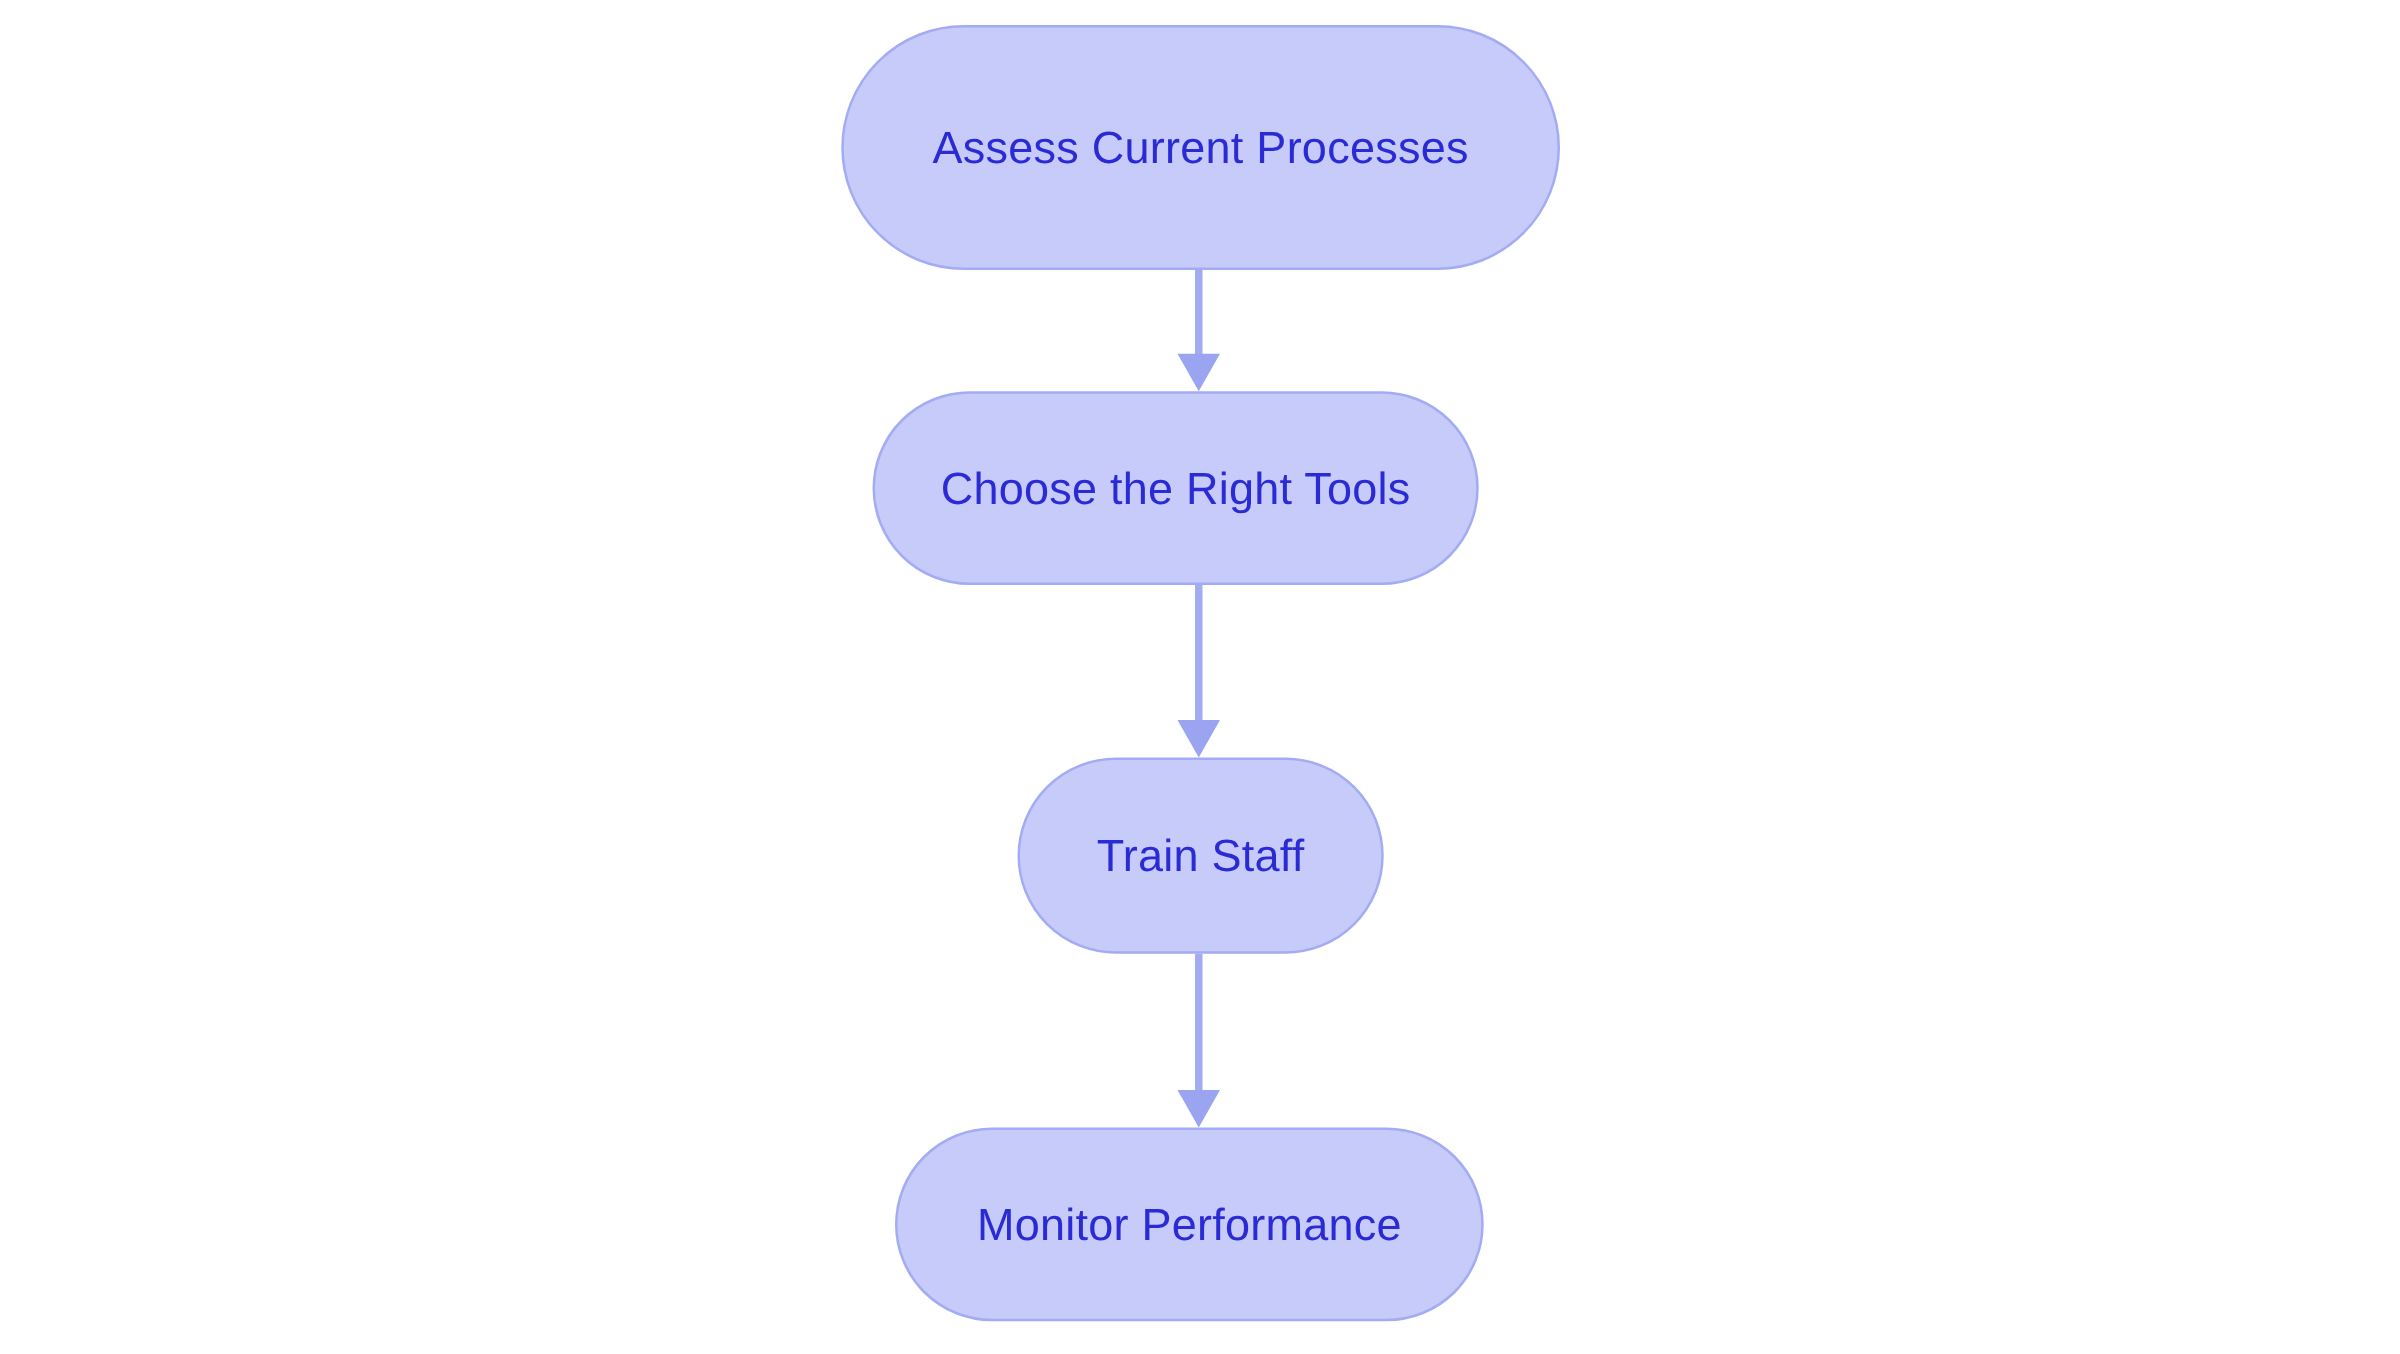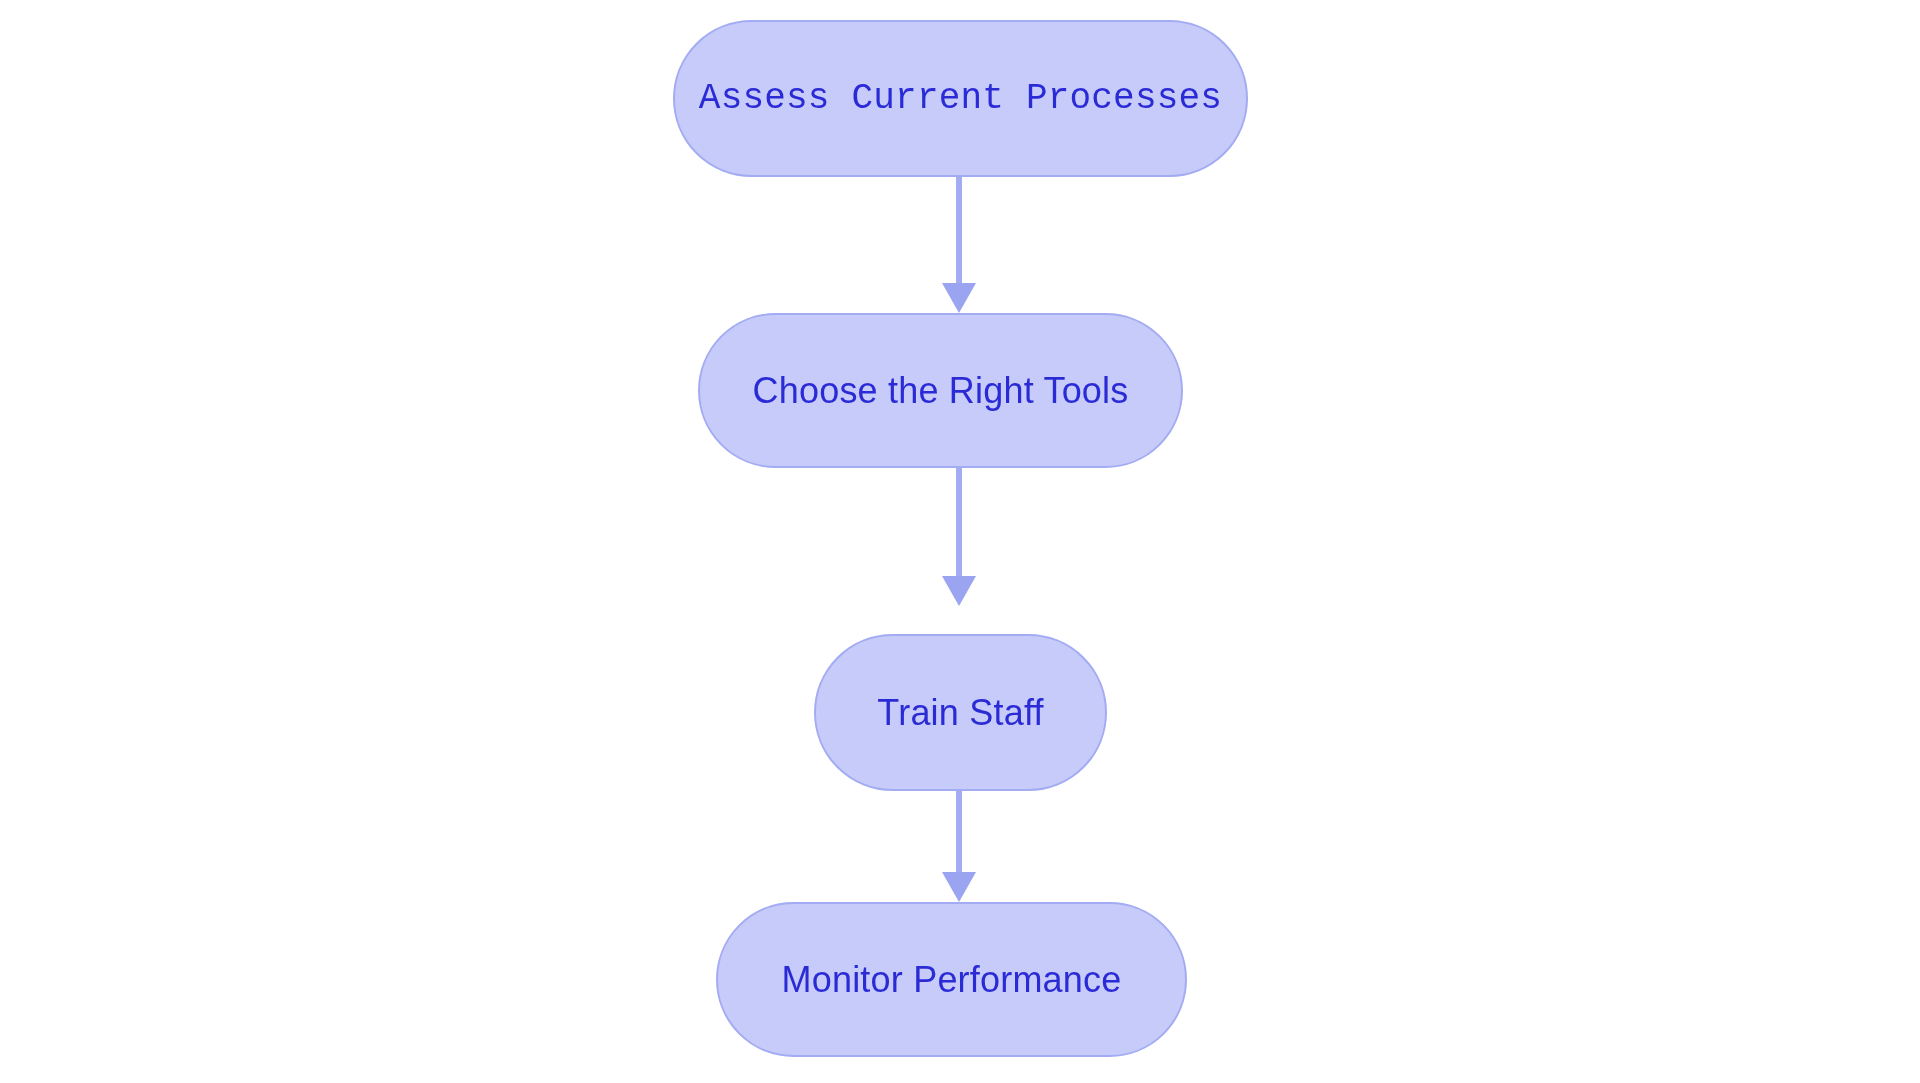--- a/index.html
+++ b/index.html
@@ -39,23 +39,23 @@
     user-select: none;
   }
 
   .node-label {
     color: #2b2bd6;
     font-size: 36px;
     line-height: 1;
   }
 
   
-  #node-1 { left: 673px;  top: 20px;   width: 575px; height: 157px; font-family: Liberation Mono, monospace; }
+  #node-1 { left: 673px;  top: 20px;   width: 575px; height: 196px; }
   #node-2 { left: 698px;  top: 313px;  width: 485px; height: 155px; align-items: center; }
-  #node-3 { left: 814px;  top: 606px;  width: 293px; height: 157px; margin-top: 28px; }
+  #node-3 { left: 814px;  top: 606px;  width: 293px; height: 157px; }
   #node-4 { left: 716px;  top: 902px;  width: 471px; height: 155px; }
 
   .connector {
     position: absolute;
     left: 0;
     top: 0;
     width: 1920px;
     height: 1083px;
     pointer-events: none;
   }

